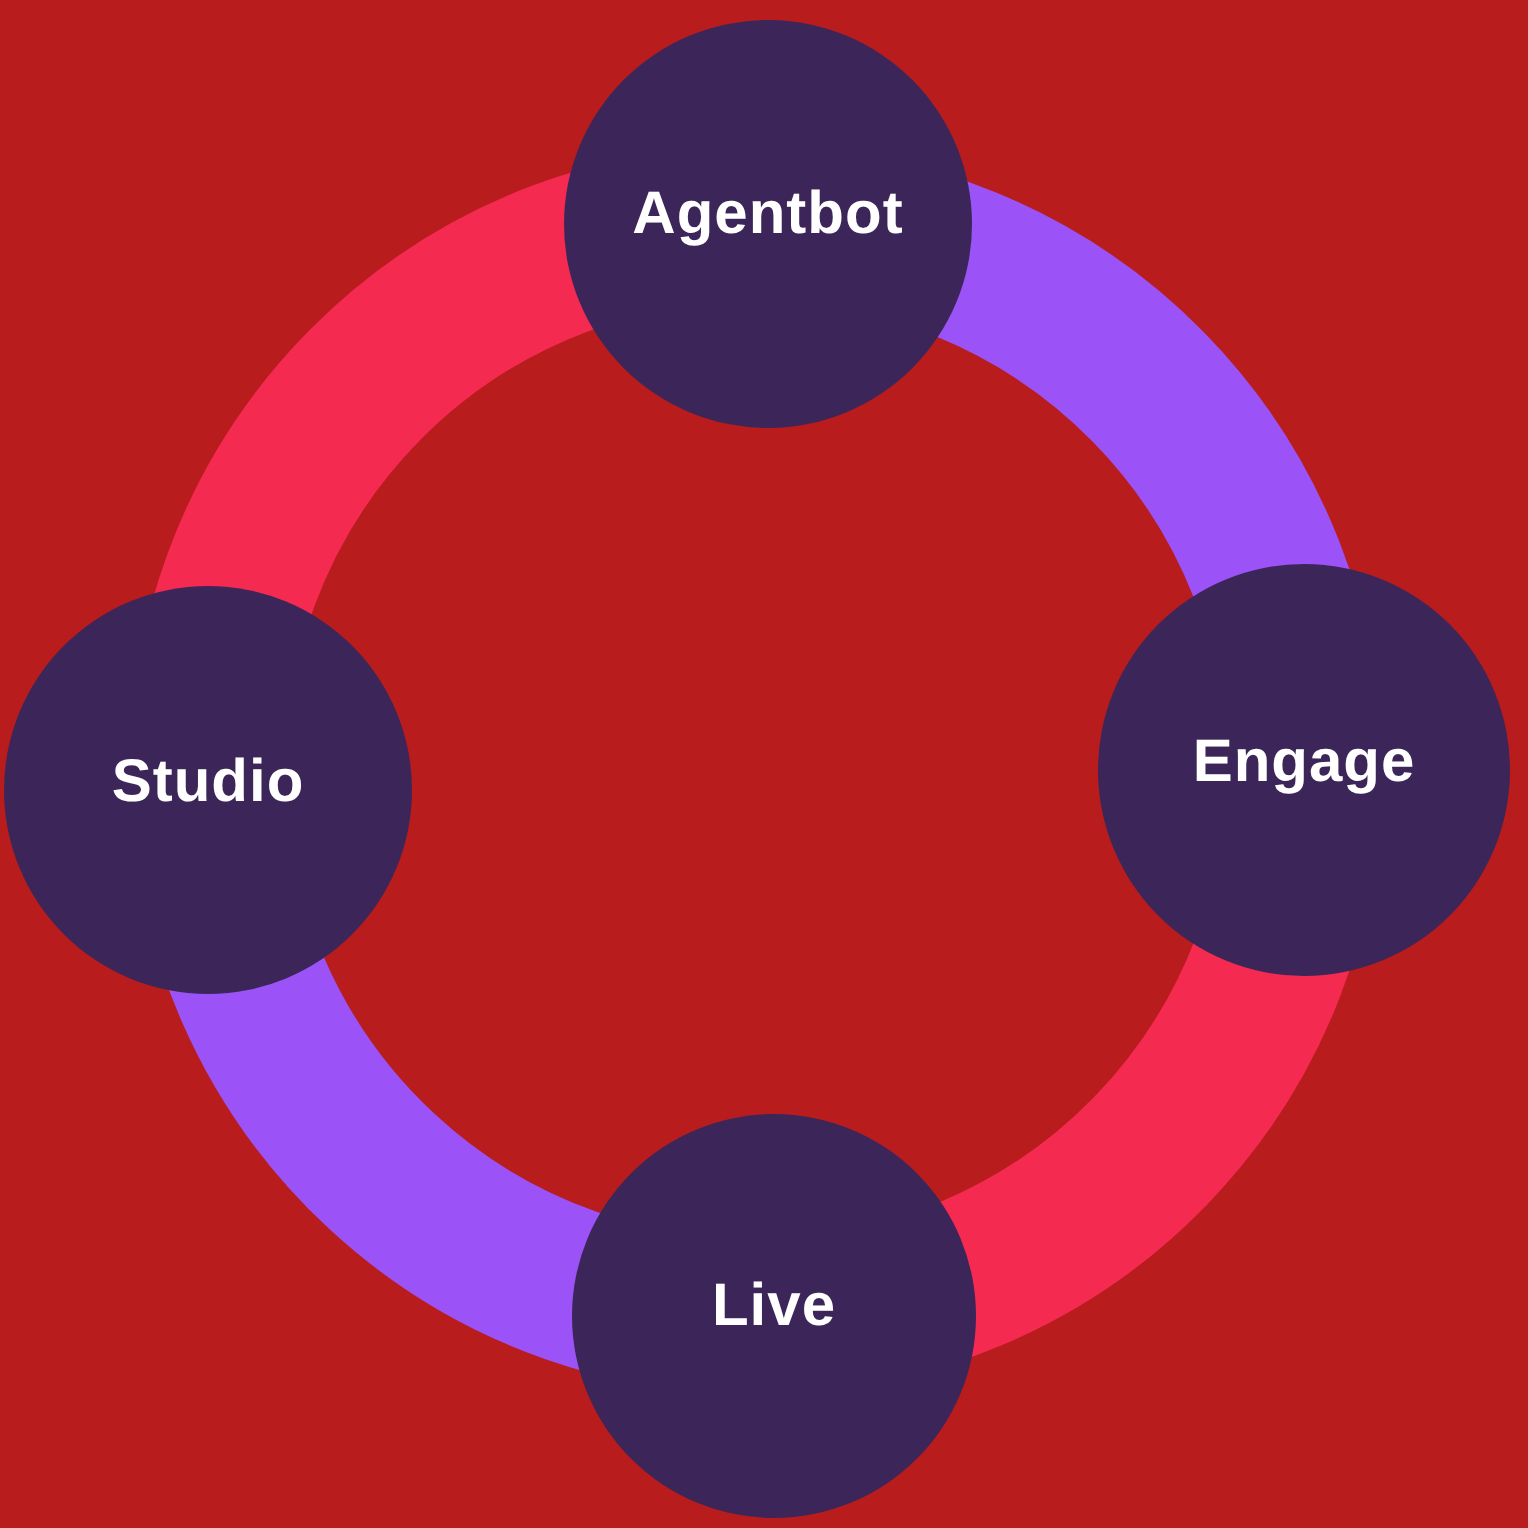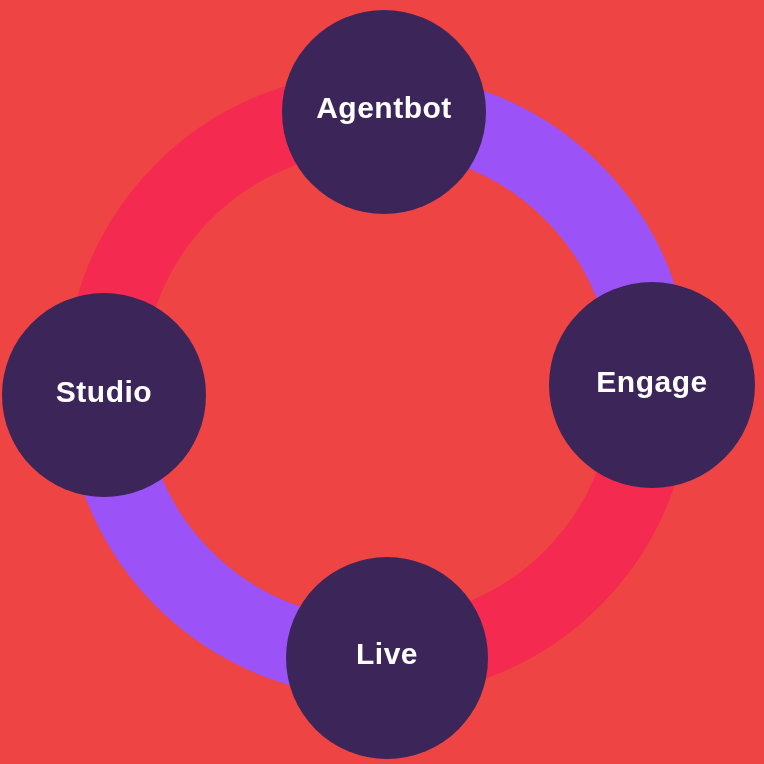--- a/index.html
+++ b/index.html
@@ -4,21 +4,21 @@
 <style>
   html, body {
     margin: 0;
     padding: 0;
     background: #ffffff;
   }
   .stage {
     position: relative;
     width: 764px;
     height: 764px;
-    background: #ef4444;
+    background: #b91c1c;
     overflow: hidden;
   }
   svg { display: block; }
   .node-label {
     font-family: "Liberation Sans", sans-serif;
     font-weight: 700;
     font-size: 30px;
     letter-spacing: 0.5px;
   }
 </style>

